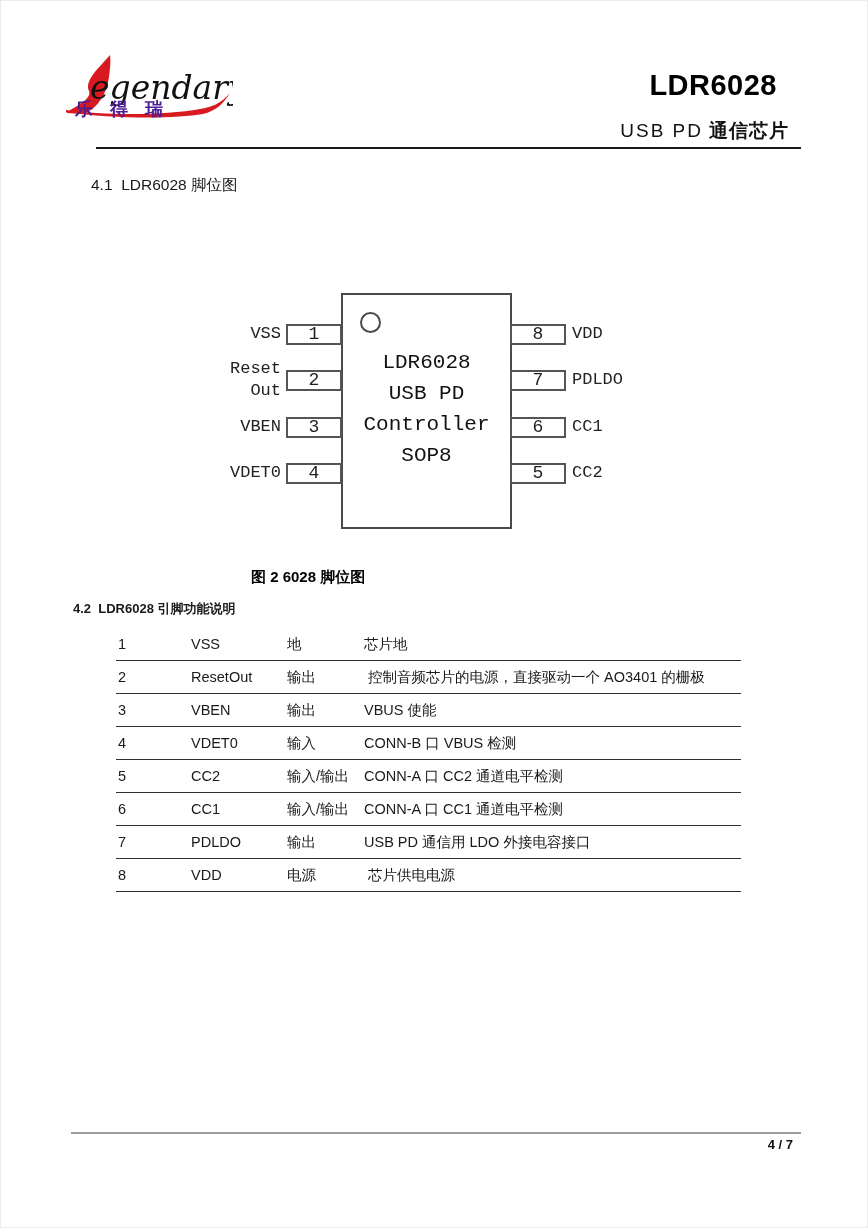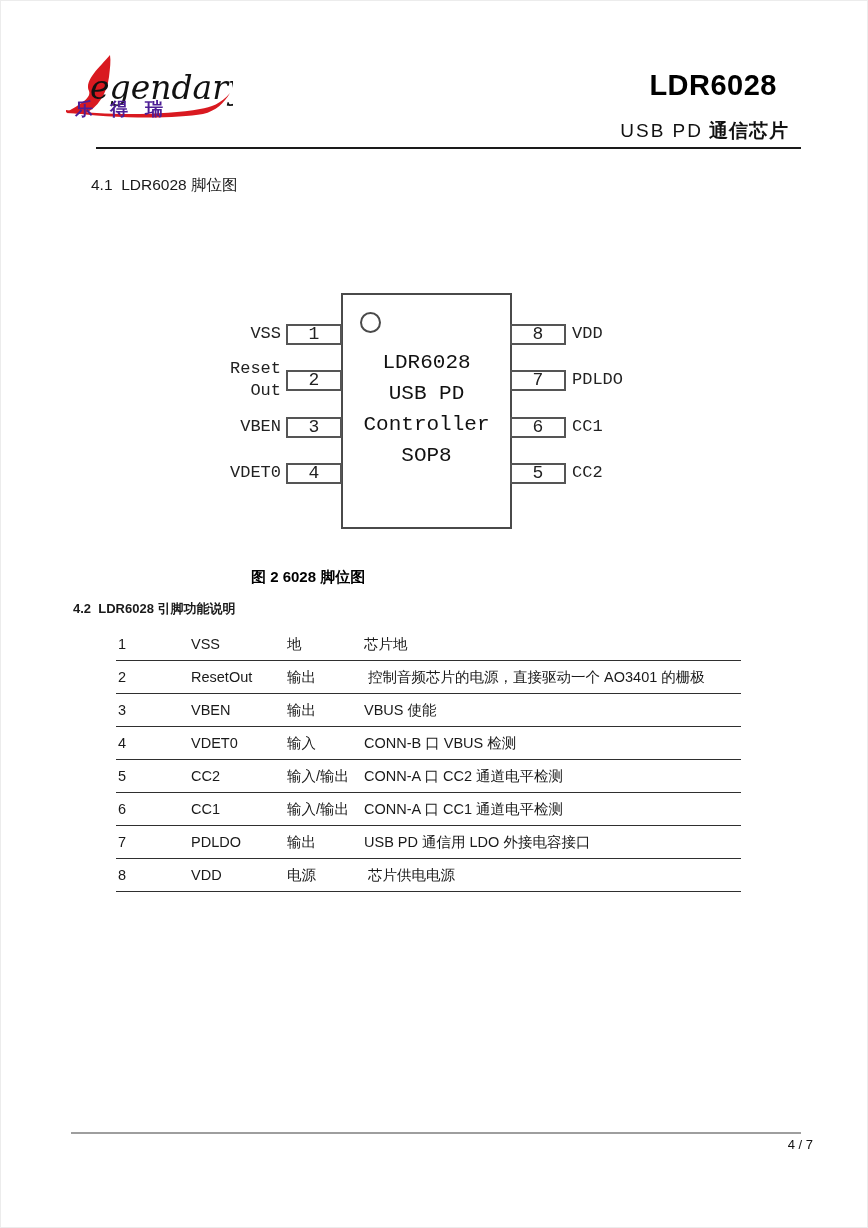--- a/index.html
+++ b/index.html
@@ -65,21 +65,21 @@
   .t-row {
     display:grid; grid-template-columns:73px 96px 77px 1fr;
     align-items:center; height:33px; border-bottom:1.5px solid #2f2f2f;
     padding:0 2px;
   }
   .t-row.head { height:31px; border-bottom:1.5px solid #2f2f2f; font-weight:700; }
   .t-cell { overflow:hidden; white-space:pre-wrap; line-height:18px; }
 
   
   .footer-rule { position:absolute; left:70px; top:1131px; width:730px; height:2px; background:#9e9e9e; }
-  .page-num { position:absolute; right:54px; top:1136px; font-size:13px; font-weight:400; color:#111; }
+  .page-num { position:absolute; right:74px; top:1136px; font-size:13px; font-weight:700; color:#111; }
 </style>
 </head>
 <body>
 
 <div class="page">
 
   <svg class="logo-svg" viewBox="0 0 170 64">
     <path d="M47 0 C37 12 21 25 26 36 C29 44 13 51 3 58 L21 59 C35 53 44 38 46 22 C47 13 48 6 47 0 Z" fill="#d91920"></path>
     <path d="M3 57 C50 64 112 64 140 59 C153 56 161 48 167 38 C158 49 148 52 137 54 C104 60 44 61 3 55 Z" fill="#d91920"></path>
     <text x="27" y="44" font-size="33" font-style="italic" font-family="DejaVu Serif, serif" fill="#111">egendary</text>

